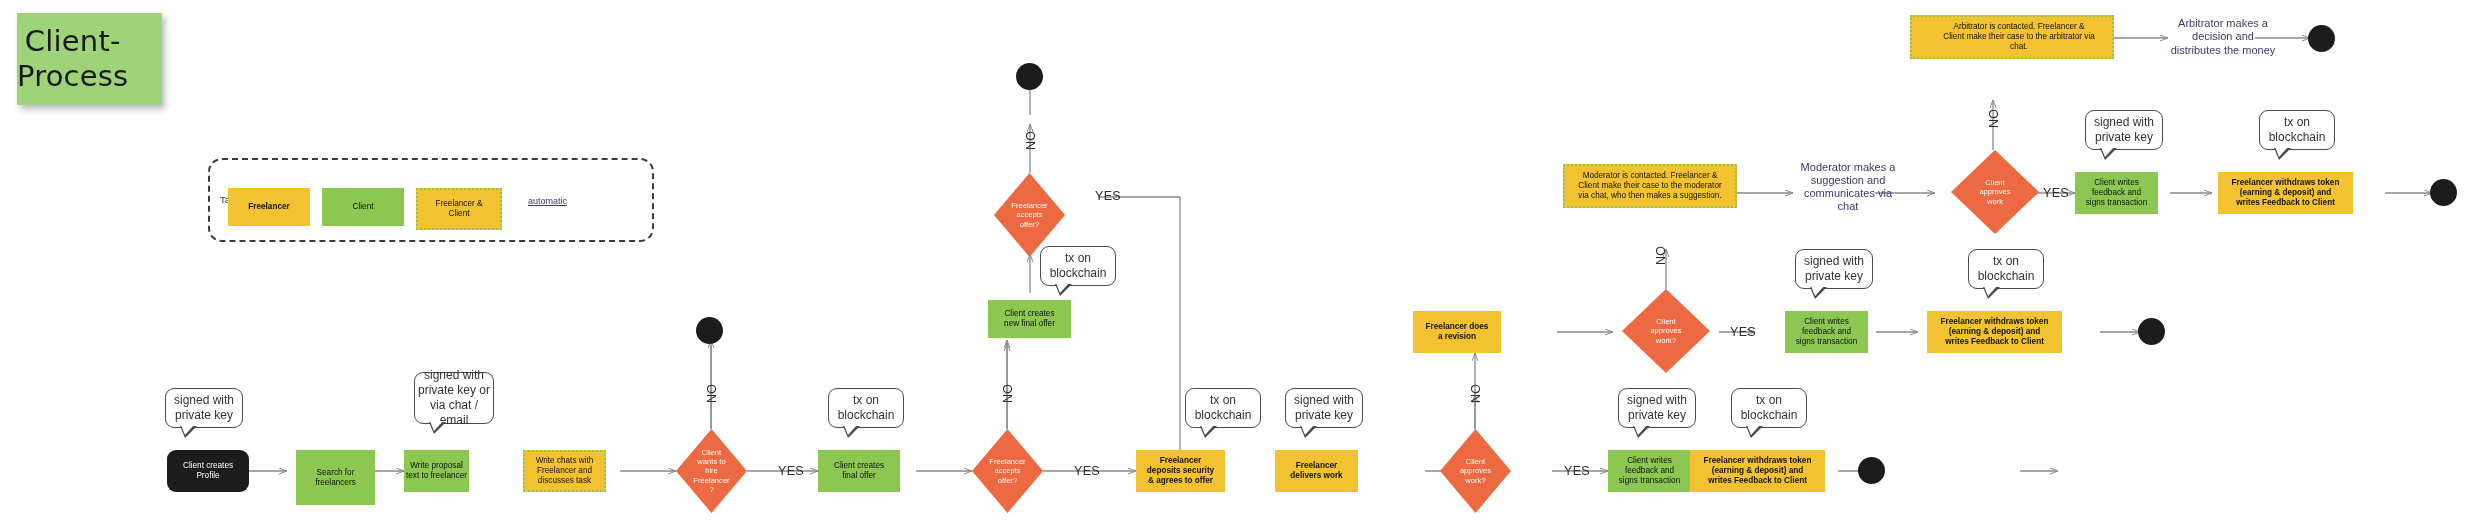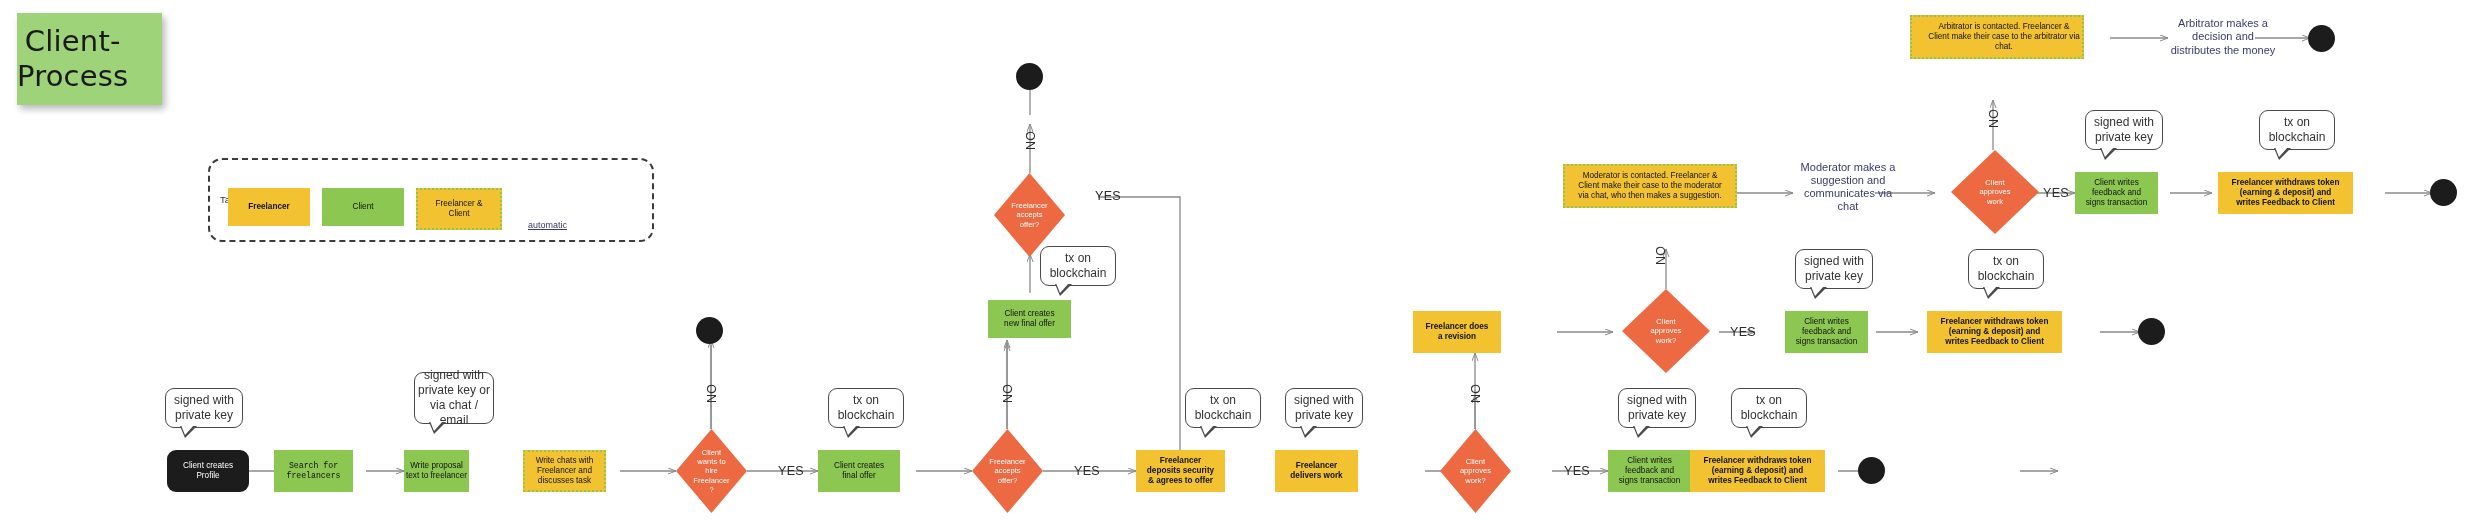--- a/index.html
+++ b/index.html
@@ -132,35 +132,35 @@
     <div class="legend-box n-yellow" style="left:18px;top:28px;width:82px;height:38px;">
       <span style="white-space:pre-line;">Freelancer</span>
     </div>
     <div class="legend-box n-green" style="left:112px;top:28px;width:82px;height:38px;">
       <span style="white-space:pre-line;">Client</span>
     </div>
     <div class="legend-box n-mixed" style="left:206px;top:28px;width:82px;height:38px;">
       <span style="white-space:pre-line;">Freelancer &amp;
 Client</span>
     </div>
-    <div class="legend-auto" style="left:318px;top:60px;text-decoration:underline;">automatic</div>
+    <div class="legend-auto" style="left:318px;top:36px;text-decoration:underline;">automatic</div>
   </div>
 
   <div class="callout" style="left:165px;top:388px;width:78px;height:40px;">
     <span style="white-space:pre-line;">signed with
 private key</span>
     <i class="tail"></i>
   </div>
 
   <div class="node n-black" style="left:167px;top:450px;width:82px;height:42px;">
     <span class="t" style="white-space:pre-line;">Client creates
 Profile</span>
   </div>
 
-  <div class="node n-green" style="left:274px;top:450px;width:79px;height:42px;font-family:Liberation Mono, monospace;">
+  <div class="node n-green" style="left:296px;top:450px;width:79px;height:55px;">
     <span class="t" style="white-space:pre-line;">Search for
 freelancers</span>
   </div>
 
   <div class="callout" style="left:414px;top:372px;width:80px;height:52px;">
     <span style="white-space:pre-line;">signed with
 private key or
 via chat / email</span>
     <i class="tail"></i>
   </div>
@@ -385,21 +385,21 @@
   </div>
 
   <div class="node n-yellow" style="left:2218px;top:172px;width:135px;height:42px;">
     <span class="t" style="white-space:pre-line;">Freelancer withdraws token
 (earning &amp; deposit) and
 writes Feedback to Client</span>
   </div>
 
   <div class="dot" style="left:2430px;top:179px;width:27px;height:27px;"></div>
 
-  <div class="node n-mixed" style="left:1910px;top:15px;width:174px;height:44px;padding-left:14px;">
+  <div class="node n-mixed" style="left:1910px;top:15px;width:204px;height:44px;padding-left:14px;">
     <span class="t" style="white-space:pre-line;">Arbitrator is contacted. Freelancer &amp;
 Client make their case to the arbitrator via
 chat.</span>
   </div>
 
   <div class="node n-plain" style="left:2168px;top:17px;width:110px;height:40px;">
     <span class="t" style="white-space:pre-line;">Arbitrator makes a
 decision and
 distributes the money</span>
   </div>

